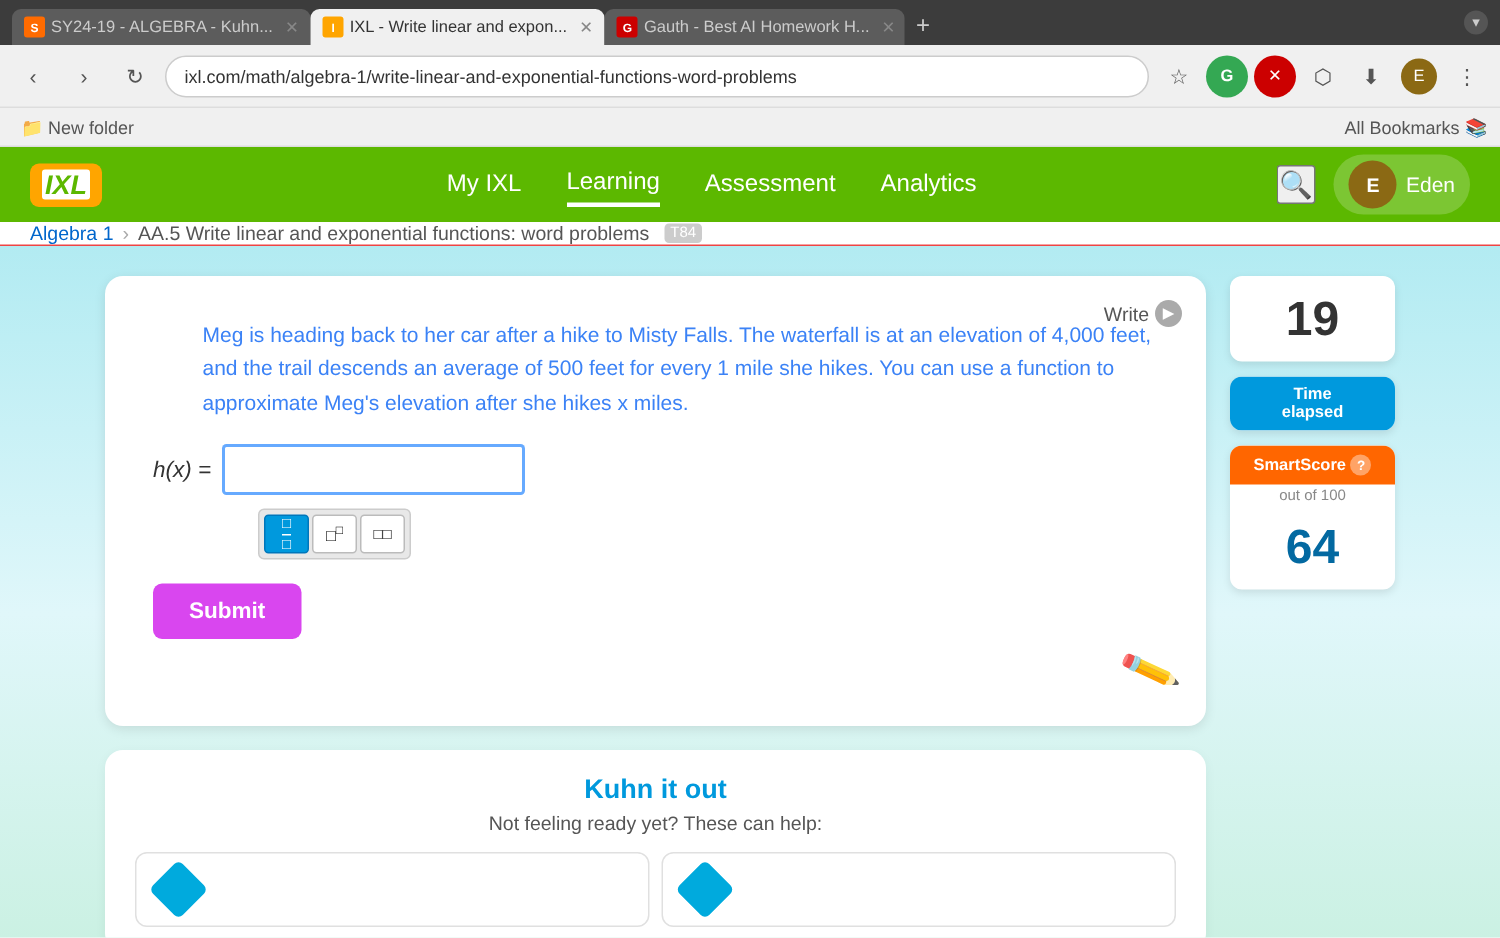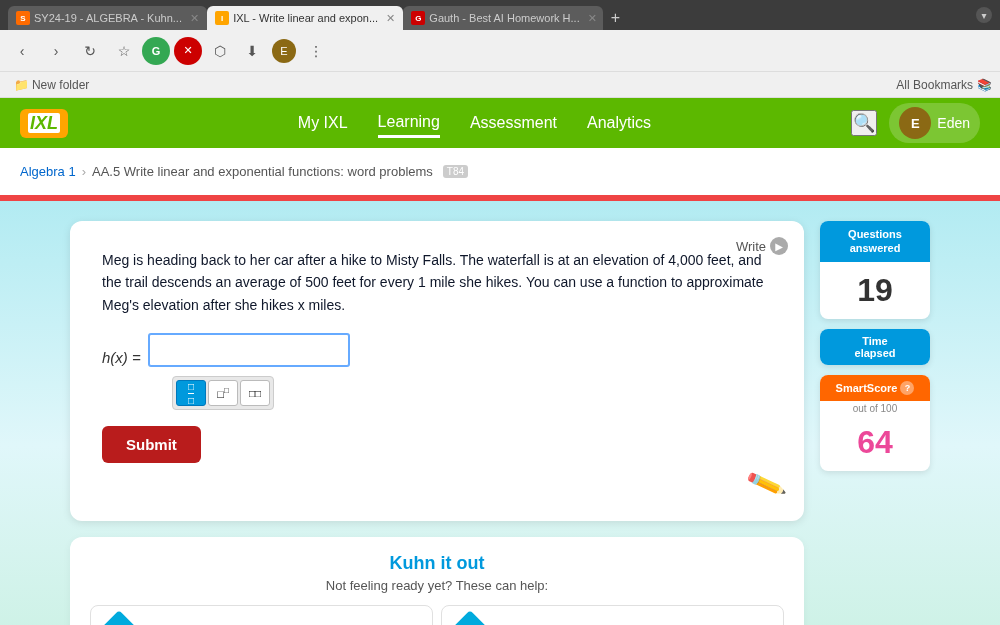--- a/index.html
+++ b/index.html
@@ -38,56 +38,56 @@
     .ixl-logo span { color: #5cb800; background: white; border-radius: 2px; padding: 0 2px; }
     .ixl-nav { display: flex; align-items: center; gap: 30px; flex: 1; justify-content: center; }
     .ixl-nav-item { color: white; font-size: 16px; font-weight: 500; cursor: pointer; padding: 4px 0; text-decoration: none; }
     .ixl-nav-item.active { border-bottom: 3px solid white; }
     .ixl-header-right { display: flex; align-items: center; gap: 12px; margin-left: auto; }
     .search-icon-btn { color: white; font-size: 18px; cursor: pointer; }
     .user-avatar { width: 32px; height: 32px; border-radius: 50%; background: #8b6914; display: flex; align-items: center; justify-content: center; color: white; font-size: 13px; font-weight: bold; overflow: hidden; }
     .user-btn { display: flex; align-items: center; gap: 6px; background: rgba(255,255,255,0.2); border-radius: 20px; padding: 4px 10px; cursor: pointer; color: white; font-size: 14px; }
 
     
-    .breadcrumb { background: white; padding: 16px 20px; font-size: 13px; color: #555; display: flex; align-items: center; gap: 6px; border-bottom: 6px solid #ef4444; }
+    .breadcrumb { background: white; padding: 0 20px; font-size: 13px; color: #555; display: flex; align-items: center; gap: 6px; border-bottom: 1px solid #ef4444; }
     .breadcrumb a { color: #0066cc; text-decoration: none; }
     .breadcrumb-sep { color: #aaa; }
     .breadcrumb-tag { background: #ccc; color: white; font-size: 10px; padding: 1px 4px; border-radius: 3px; margin-left: 4px; }
 
     
     .main-area { background: linear-gradient(180deg, #b2ebf2 0%, #e0f7fa 50%, #c8f0e0 100%); min-height: 490px; padding: 20px; display: flex; justify-content: center; }
     .content-wrapper { display: flex; gap: 16px; max-width: 860px; width: 100%; }
 
     
     .question-card { background: white; border-radius: 12px; padding: 28px 32px; flex: 1; box-shadow: 0 2px 8px rgba(0,0,0,0.1); position: relative; }
     .video-link { position: absolute; top: 16px; right: 16px; display: flex; align-items: center; gap: 4px; color: #555; font-size: 13px; cursor: pointer; }
     .video-icon { width: 18px; height: 18px; border-radius: 50%; background: #aaa; display: flex; align-items: center; justify-content: center; color: white; font-size: 10px; }
-    .question-text { font-size: 14px; line-height: 1.6; color: #0f172a; margin-bottom: 18px; }
+    .question-text { font-size: 14px; line-height: 1.6; color: #3b82f6; margin-bottom: 18px; margin-left: 33px; }
     .equation-text { font-size: 14px; line-height: 1.7; color: #333; margin-bottom: 20px; }
-    .input-row { display: flex; align-items: flex-end; gap: 8px; margin-bottom: 10px; }
+    .input-row { display: flex; align-items: center; gap: 8px; margin-bottom: 10px; }
     .eq-label { font-size: 15px; color: #333; font-style: italic; }
     .answer-input { width: 200px; height: 32px; border: 1px solid #ccc; border-radius: 2px; padding: 0 8px; font-size: 14px; outline: none; border-color: #66aaff; box-shadow: 0 0 0 1px #66aaff; }
     .math-toolbar { display: flex; align-items: center; gap: 2px; background: #e8e8e8; border: 1px solid #ccc; border-radius: 4px; padding: 3px; margin-top: 2px; width: fit-content; }
     .math-btn { width: 30px; height: 26px; display: flex; align-items: center; justify-content: center; background: white; border: 1px solid #bbb; border-radius: 3px; cursor: pointer; font-size: 13px; }
     .math-btn.active { background: #0099dd; border-color: #0077bb; }
-    .submit-btn { background: #b91c1c; color: white; border: none; border-radius: 6px; padding: 10px 24px; font-size: 15px; font-weight: bold; cursor: pointer; margin-top: 16px; }
+    .submit-btn { background: #d946ef; color: white; border: none; border-radius: 6px; padding: 10px 24px; font-size: 15px; font-weight: bold; cursor: pointer; margin-top: 16px; }
 
     
     .right-panel { width: 110px; display: flex; flex-direction: column; gap: 10px; }
     .stat-card { background: white; border-radius: 8px; overflow: hidden; box-shadow: 0 2px 6px rgba(0,0,0,0.1); text-align: center; }
     .stat-header { background: #0099dd; color: white; font-size: 11px; font-weight: bold; padding: 6px 4px; line-height: 1.3; }
     .stat-value { font-size: 32px; font-weight: bold; color: #333; padding: 10px 0; }
     .time-header { background: #0099dd; color: white; font-size: 11px; font-weight: bold; padding: 6px 4px; }
     .time-display { display: flex; justify-content: center; gap: 4px; padding: 8px 4px 4px; }
     .time-unit { text-align: center; }
     .time-num { font-size: 16px; font-weight: bold; color: #333; }
     .time-label { font-size: 9px; color: #999; text-transform: uppercase; }
     .smart-header { background: #ff6600; color: white; font-size: 11px; font-weight: bold; padding: 6px 4px; display: flex; align-items: center; justify-content: center; gap: 3px; }
     .info-circle { width: 14px; height: 14px; border-radius: 50%; background: rgba(255,255,255,0.4); display: flex; align-items: center; justify-content: center; font-size: 9px; color: white; }
-    .smart-value { font-size: 32px; font-weight: bold; color: #ec4899; padding: 10px 0; }
+    .smart-value { font-size: 32px; font-weight: bold; color: #0369a1; padding: 10px 0; }
 
     
     .pencil-icon { position: absolute; bottom: 80px; right: 20px; color: #00aadd; font-size: 28px; transform: rotate(-20deg); }
 
     
     .work-section { padding: 16px 20px 0; }
     .work-title { text-align: center; color: #0099dd; font-size: 18px; font-weight: bold; margin-bottom: 4px; }
     .work-subtitle { text-align: center; color: #555; font-size: 13px; margin-bottom: 12px; }
     .resource-grid { display: grid; grid-template-columns: 1fr 1fr; gap: 8px; }
     .resource-card { background: white; border: 1px solid #e0e0e0; border-radius: 8px; padding: 10px 14px; display: flex; align-items: center; gap: 10px; cursor: pointer; }
@@ -121,20 +121,21 @@
     </div>
     <div class="tab-new">+</div>
   </div>
   <div style="width:16px;height:16px;border-radius:50%;background:#555;display:flex;align-items:center;justify-content:center;font-size:10px;color:#ccc;cursor:pointer;">▾</div>
 </div>
 
 <div class="address-bar-row">
   <button class="nav-btn">‹</button>
   <button class="nav-btn">›</button>
   <button class="nav-btn">↻</button>
+  <input class="address-input" type="text" value="ixl.com/math/algebra-1/write-linear-and-exponential-functions-word-problems" style="">
   <div class="toolbar-icons">
     <button class="toolbar-icon">☆</button>
     <button class="toolbar-icon" style="background:#34a853;color:white;border-radius:50%;font-size:11px;font-weight:bold;">G</button>
     <button class="toolbar-icon" style="background:#cc0000;color:white;border-radius:50%;font-size:11px;">✕</button>
     <button class="toolbar-icon">⬡</button>
     <button class="toolbar-icon">⬇</button>
     <button class="toolbar-icon">
       <div style="width:24px;height:24px;border-radius:50%;background:#8b6914;display:flex;align-items:center;justify-content:center;color:white;font-size:11px;">E</div>
     </button>
     <button class="toolbar-icon">⋮</button>
@@ -247,22 +248,20 @@
               </div>
 
             </div>
           </div>
         </div>
       </div>
 
       <div class="right-panel">
 
         <div class="stat-card">
-          <div class="stat-header" style="white-space:pre-line;">Questions
-answered</div>
           <div class="stat-value">19</div>
         </div>
 
         <div class="stat-card">
           <div class="time-header" style="white-space:pre-line;text-align:center;">Time
 elapsed</div>
         </div>
 
         <div class="stat-card">
           <div class="smart-header">

